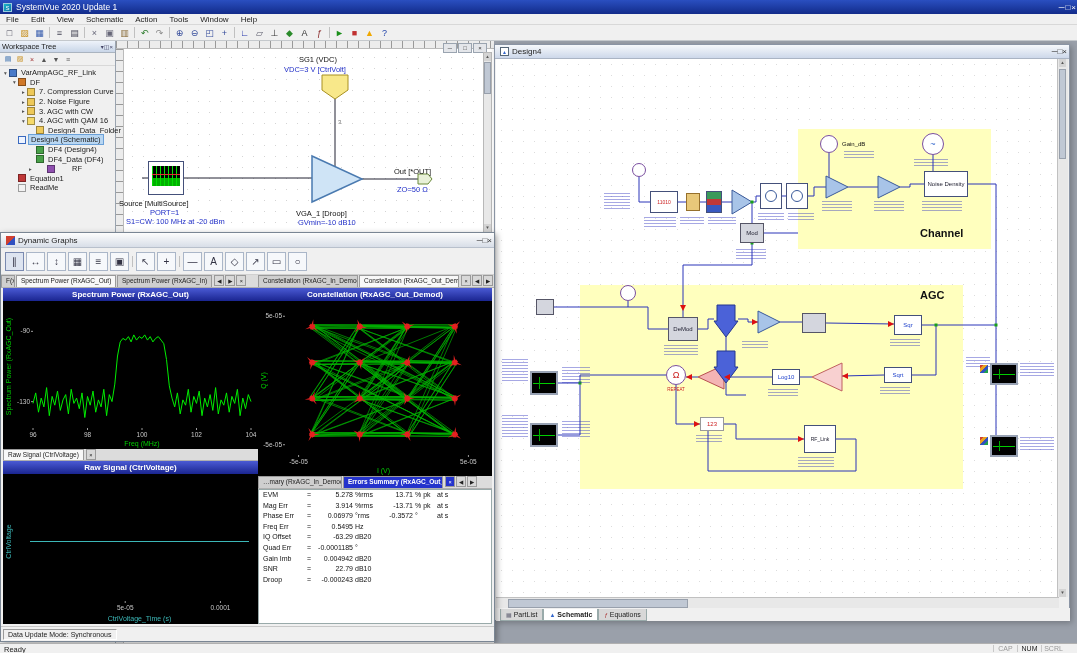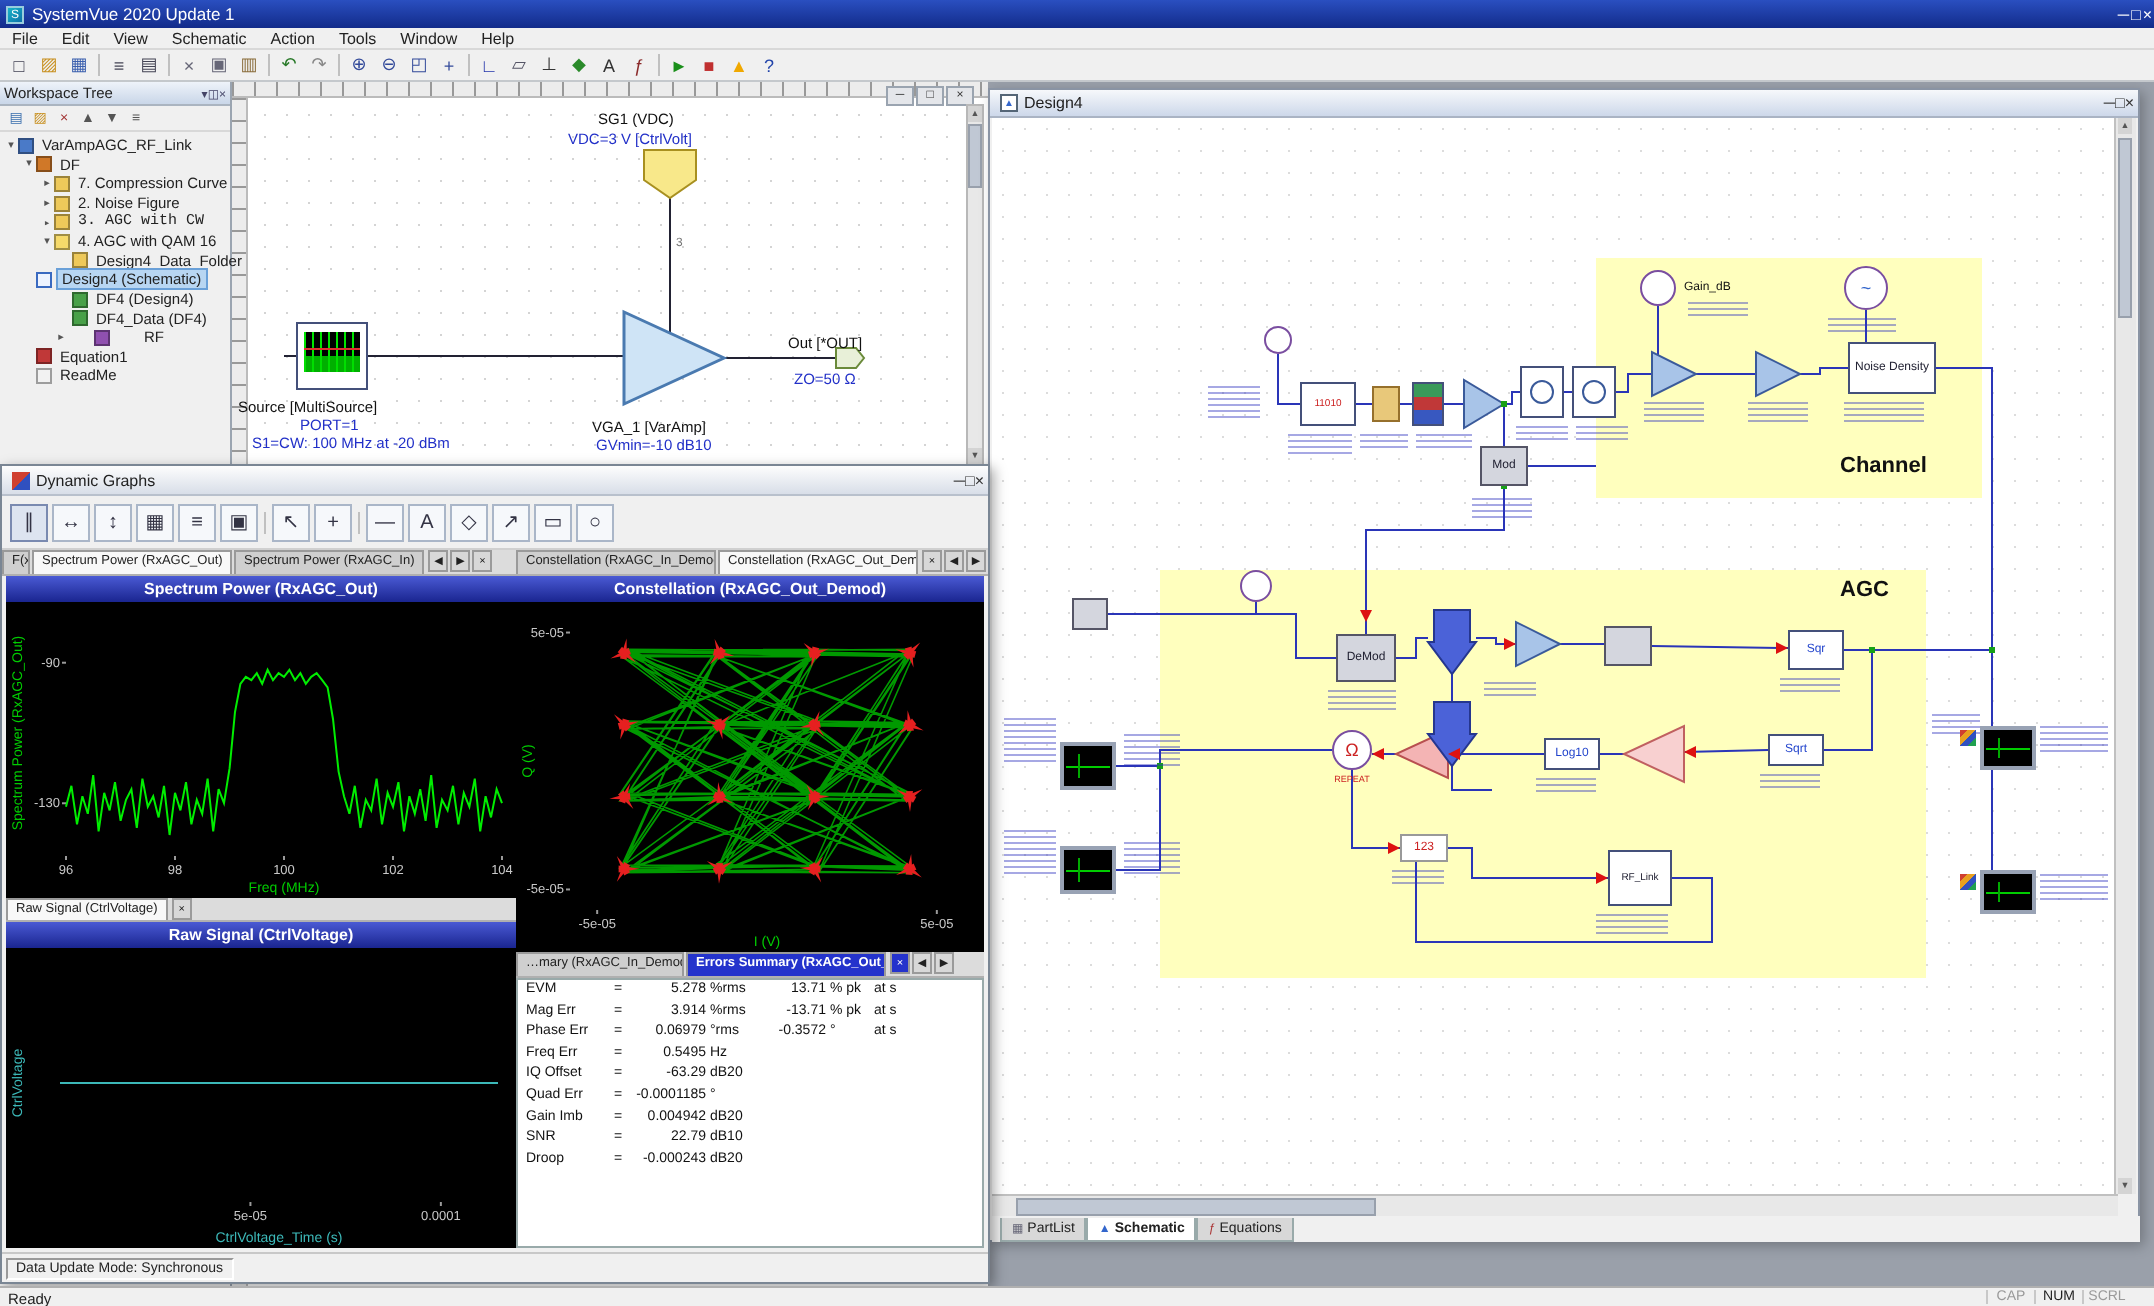--- a/index.html
+++ b/index.html
@@ -211,21 +211,21 @@
     <div id="src-screen"></div>
     <div id="src-redline"></div>
   </div>
 
   <div class="wlabel" style="left:183px;top:14px">SG1 (VDC)</div>
   <div class="plabel" style="left:168px;top:24px">VDC=3 V [CtrlVolt]</div>
   <div class="wlabel" style="left:222px;top:78px;font-size:6px;color:#777">3</div>
   <div class="wlabel" style="left:3px;top:158px">Source [MultiSource]</div>
   <div class="plabel" style="left:34px;top:167px">PORT=1</div>
   <div class="plabel" style="left:10px;top:176px">S1=CW: 100 MHz at -20 dBm</div>
-  <div class="wlabel" style="left:180px;top:168px">VGA_1 [VarAmp]</div>
+  <div class="wlabel" style="left:180px;top:168px">VGA_1 [Droop]</div>
   <div class="plabel" style="left:182px;top:177px">GVmin=-10 dB10</div>
   <div class="wlabel" style="left:278px;top:126px">Out [*OUT]</div>
   <div class="plabel" style="left:281px;top:144px">ZO=50 Ω</div>
 </div>
 
 <div id="workspace">
   <div id="wt-header">
     <span>Workspace Tree</span>
     <div class="spacer"></div>
       <span id="wt-hdr-icons"><span class="wthicon">▾</span><span class="wthicon">◫</span><span class="wthicon">×</span></span>
@@ -252,21 +252,21 @@
       <div class="tree-row" style="padding-left: 20px;">
         <span class="exp">▸</span>
         <span class="ticon" style="background: rgb(238, 201, 90);"></span>
         <span class="trlabel">7. Compression Curve</span>
       </div>
       <div class="tree-row" style="padding-left: 20px;">
         <span class="exp">▸</span>
         <span class="ticon" style="background: rgb(238, 201, 90);"></span>
         <span class="trlabel">2. Noise Figure</span>
       </div>
-      <div class="tree-row" style="padding-left: 20px; font-family: Liberation Mono, monospace;">
+      <div class="tree-row" style="padding-left: 20px;">
         <span class="exp">▸</span>
         <span class="ticon" style="background: rgb(238, 201, 90);"></span>
         <span class="trlabel">3. AGC with CW</span>
       </div>
       <div class="tree-row" style="padding-left: 20px;">
         <span class="exp">▾</span>
         <span class="ticon" style="background: rgb(246, 218, 106);"></span>
         <span class="trlabel">4. AGC with QAM 16</span>
       </div>
       <div class="tree-row" style="padding-left: 29px;">

